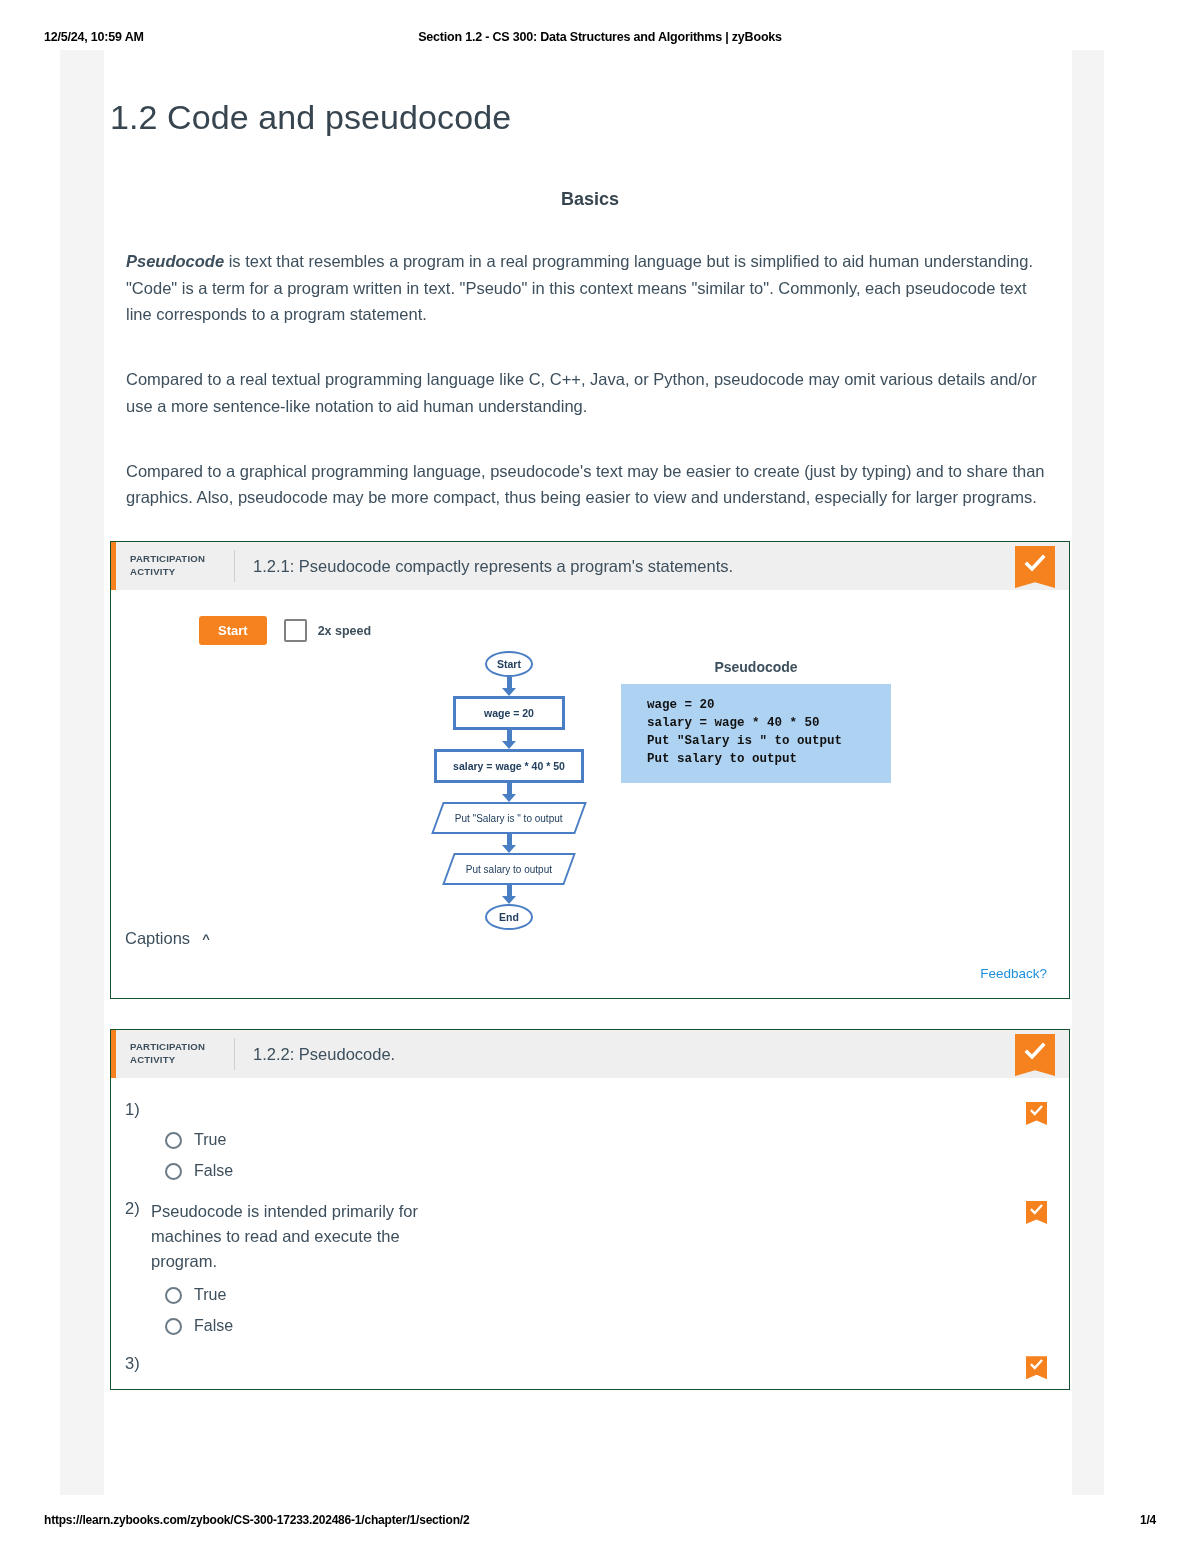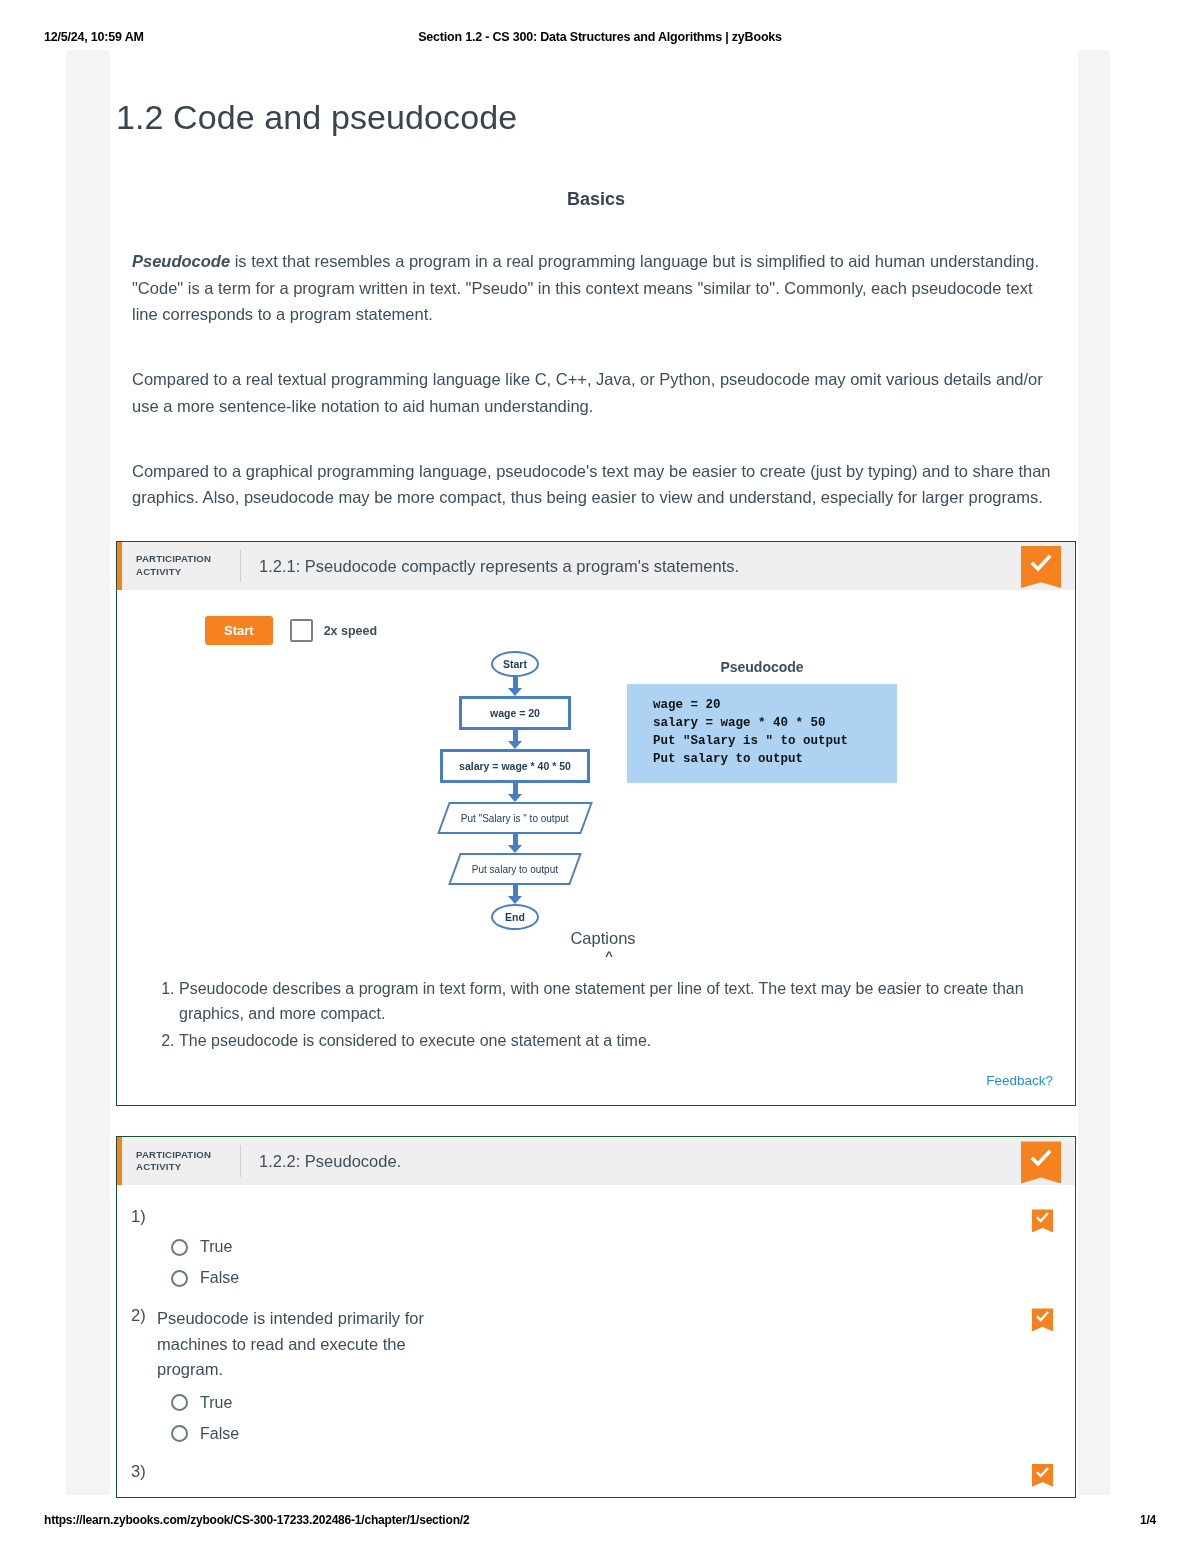--- a/index.html
+++ b/index.html
@@ -38,21 +38,21 @@
     color: #000;
     letter-spacing: -0.2px;
   }
   .print-footer .pf-url { position: absolute; left: 44px; top: 0; }
   .print-footer .pf-page { position: absolute; right: 44px; top: 0; }
 
   
   .sheet {
     position: absolute;
     top: 50px;
-    left: 66px;
+    left: 60px;
     width: 1044px;
     bottom: 58px;
     background: #ffffff;
   }
   .sheet-margin-left {
     position: absolute;
     top: 0; left: 0; width: 44px; bottom: 0;
     background: #f4f4f5;
   }
   .sheet-margin-right {
@@ -260,21 +260,20 @@
   }
 
   
   .captions-head {
     padding: 6px 0 0 14px;
     font-size: 16.5px;
     color: #3d4f5c;
     display: flex;
     align-items: center;
     cursor: pointer;
-    flex-direction: column;
   }
   .caret {
     margin-left: 12px;
     font-size: 13px;
     font-weight: bold;
     color: #3d4f5c;
   }
   ol.captions-list {
     margin: 14px 0 0 0;
     padding-left: 62px;
@@ -434,24 +433,20 @@
 Put salary to output</div>
           </div>
 
         </div>
 
         <div class="captions-head">
           <span>Captions</span>
           <span class="caret">^</span>
         </div>
 
-        <ol class="captions-list">
-          <li>Pseudocode describes a program in text form, with one statement per line of text. The text may be easier to create than graphics, and more compact.</li>
-          <li>The pseudocode is considered to execute one statement at a time.</li>
-        </ol>
 
         <div class="feedback-row">
           <span class="feedback-link">Feedback?</span>
         </div>
       </div>
     </div>
 
     <div class="activity">
       <div class="activity-header">
         <div class="pa-label">

